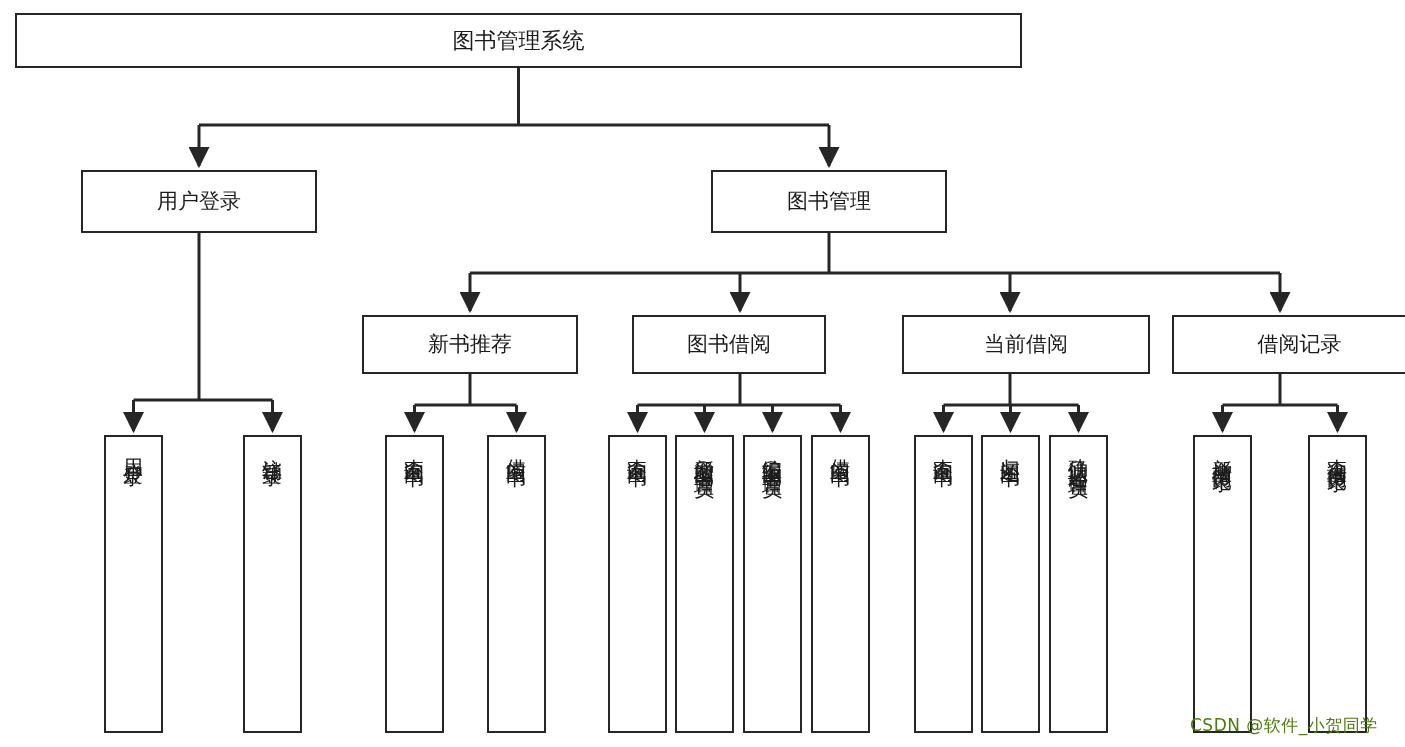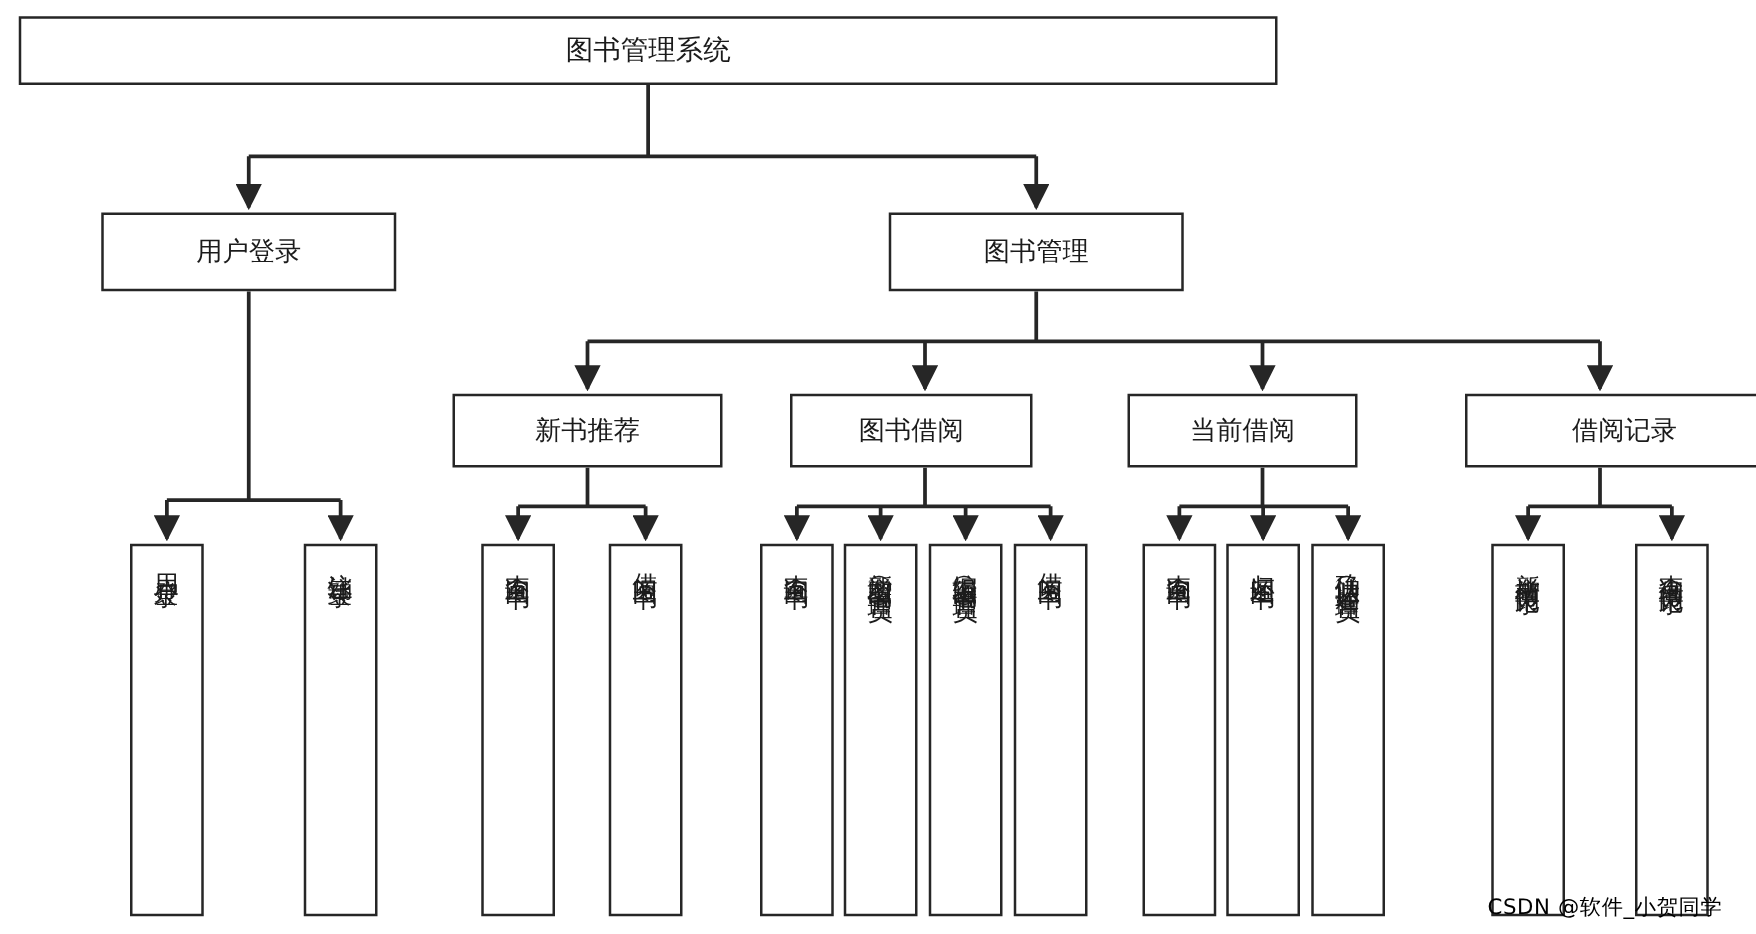--- a/index.html
+++ b/index.html
@@ -56,21 +56,21 @@
     font-size: 20px;
     letter-spacing: 3px;
     line-height: 1;
     margin: 0 auto;
   }
   .watermark {
     position: absolute;
     left: 1190px;
     top: 714px;
     font-size: 17px;
-    color: #000000;
+    color: #4d7c0f;
     letter-spacing: 0.5px;
     white-space: nowrap;
     font-family: "DejaVu Sans", "Liberation Sans", sans-serif;
   }
 </style>
 </head>
 <body>
 
 <div id="canvas">
 
@@ -127,21 +127,21 @@
   <div class="node horizontal" style="left: 362px; top: 315px; width: 216px; height: 59px;">
     <span class="node-label">新书推荐</span>
   </div>
 
   <div class="node horizontal" style="left: 711px; top: 170px; width: 236px; height: 63px;">
     <span class="node-label">图书管理</span>
   </div>
   <div class="node horizontal" style="left: 632px; top: 315px; width: 194px; height: 59px;">
     <span class="node-label">图书借阅</span>
   </div>
-  <div class="node horizontal" style="left: 902px; top: 315px; width: 184px; height: 59px;">
+  <div class="node horizontal" style="left: 902px; top: 315px; width: 248px; height: 59px;">
     <span class="node-label">当前借阅</span>
   </div>
   <div class="node horizontal" style="left: 1172px; top: 315px; width: 255px; height: 59px; justify-content: center;">
     <span class="node-label">借阅记录</span>
   </div>
 
   <div class="node vertical" style="left: 104px; top: 435px; width: 59px; height: 298px;">
     <span class="node-label">用户登录</span>
   </div>
   <div class="node vertical" style="left: 243px; top: 435px; width: 59px; height: 298px;">

